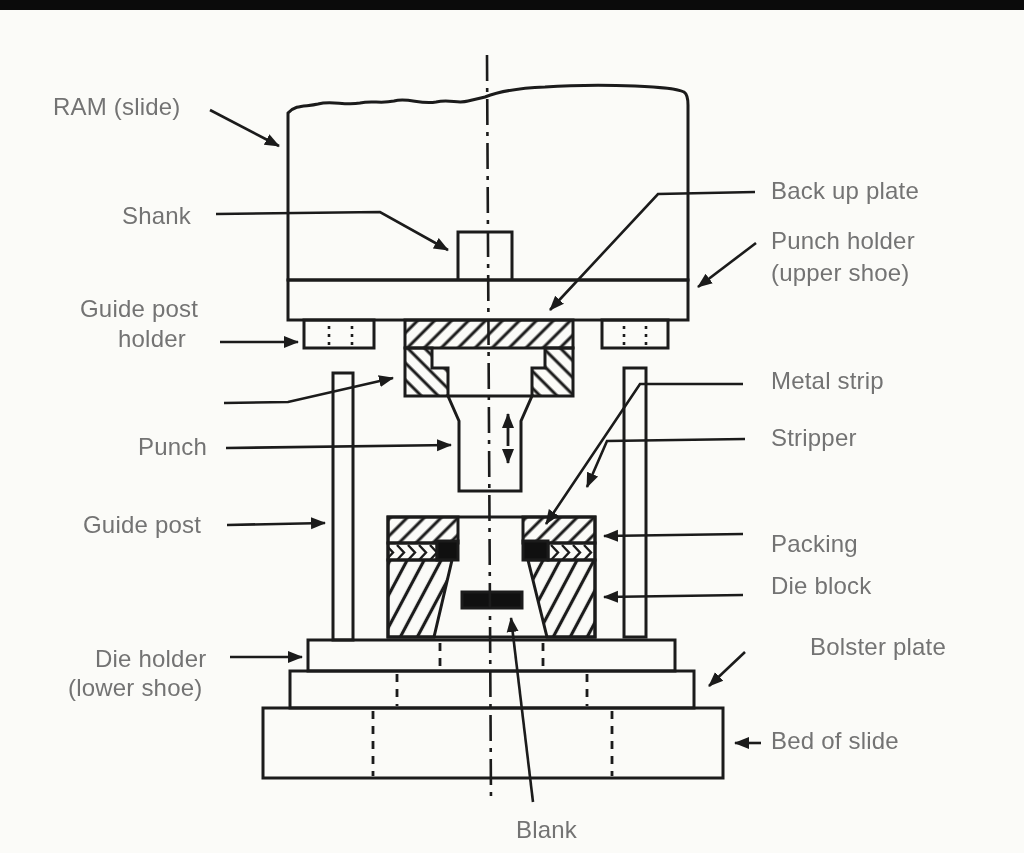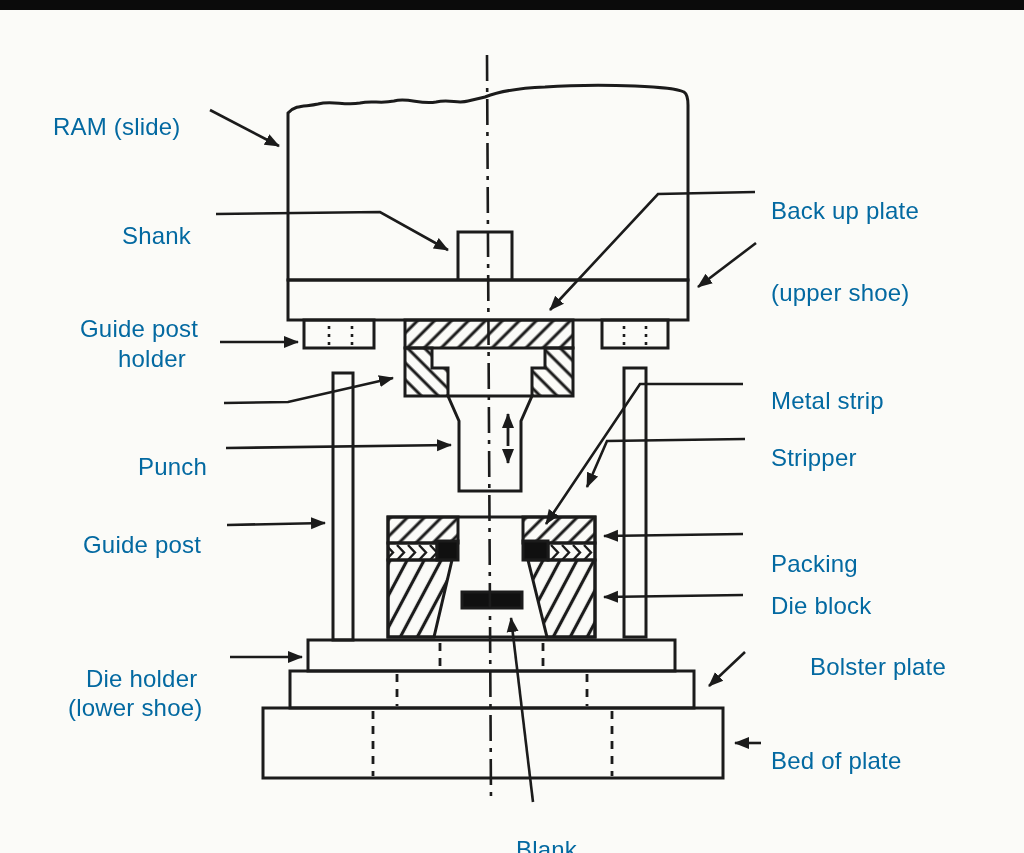--- a/index.html
+++ b/index.html
@@ -12,24 +12,23 @@
   }
   .topbar{
     position:absolute;left:0;top:0;width:1024px;height:10px;
     background:#0b0b0b;
   }
   .diagram-svg{position:absolute;left:0;top:0;}
   .lbl{
     position:absolute;
     font-size:24px;
     line-height:29px;
-    color:#0369a1;
+    color:#737373;
     white-space:nowrap;
     letter-spacing:.2px;
-    margin-top:20px;
   }
 </style>
 </head>
 <body>
 
 <div class="page">
 
   <div class="topbar"></div>
 
   <svg class="diagram-svg" width="1024" height="853" viewBox="0 0 1024 853">
@@ -138,27 +137,28 @@
       <path d="M533,802 L511,618" marker-end="url(#arr)"></path>
     </g>
   </svg>
 
   <div class="lbl" style="left:53px;top:92px">RAM (slide)</div>
   <div class="lbl" style="left:122px;top:201px">Shank</div>
   <div class="lbl" style="left:80px;top:294px">Guide post</div>
   <div class="lbl" style="left:118px;top:324px">holder</div>
   <div class="lbl" style="left:138px;top:432px">Punch</div>
   <div class="lbl" style="left:83px;top:510px">Guide post</div>
-  <div class="lbl" style="left:86px;top:644px">Die holder</div>
+  <div class="lbl" style="left:95px;top:644px">Die holder</div>
   <div class="lbl" style="left:68px;top:673px">(lower shoe)</div>
 
   <div class="lbl" style="left:771px;top:176px">Back up plate</div>
+  <div class="lbl" style="left:771px;top:226px">Punch holder</div>
   <div class="lbl" style="left:771px;top:258px">(upper shoe)</div>
   <div class="lbl" style="left:771px;top:366px">Metal strip</div>
   <div class="lbl" style="left:771px;top:423px">Stripper</div>
   <div class="lbl" style="left:771px;top:529px">Packing</div>
   <div class="lbl" style="left:771px;top:571px">Die block</div>
   <div class="lbl" style="left:810px;top:632px">Bolster plate</div>
-  <div class="lbl" style="left:771px;top:726px">Bed of plate</div>
+  <div class="lbl" style="left:771px;top:726px">Bed of slide</div>
 
   <div class="lbl" style="left:516px;top:815px">Blank</div>
 
 </div>
 
 </body></html>

